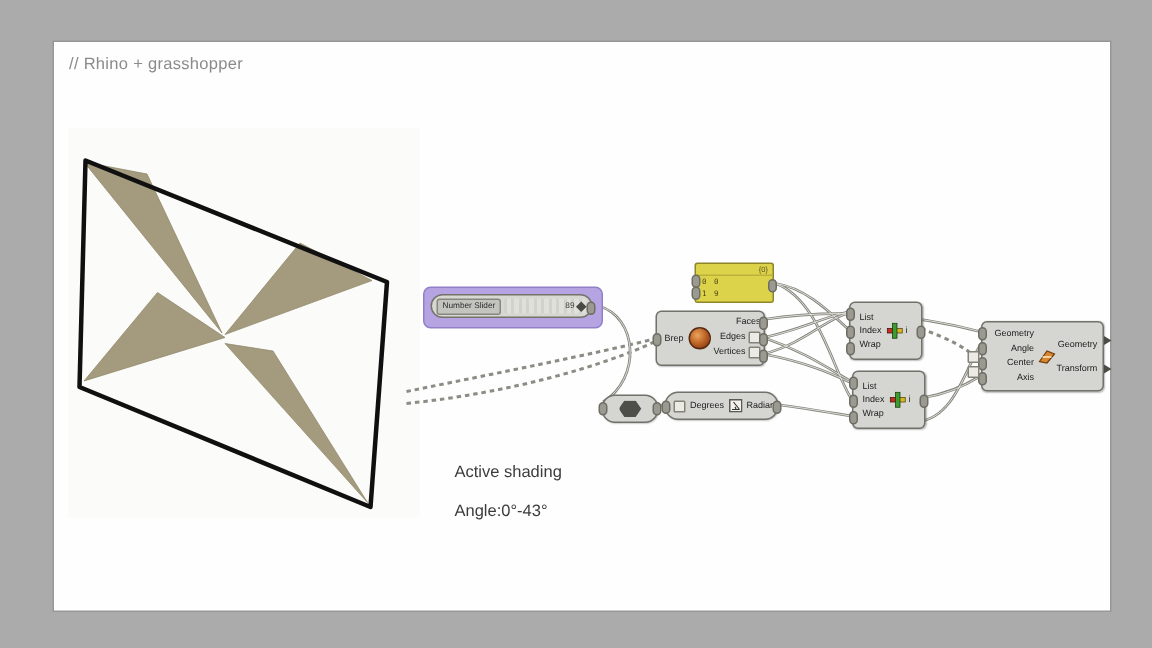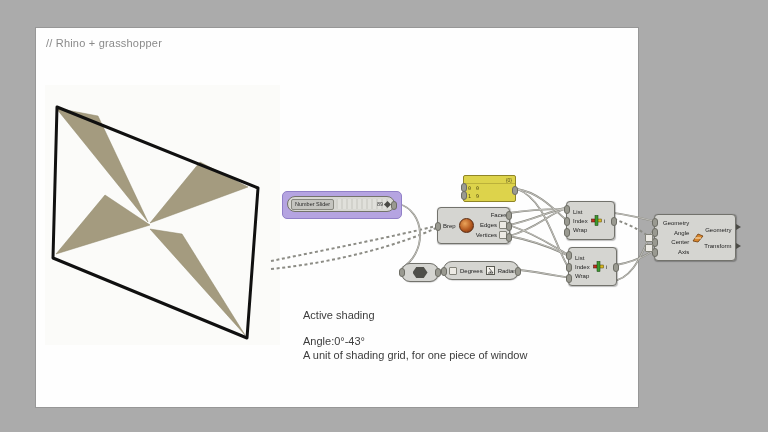--- a/index.html
+++ b/index.html
@@ -1,18 +1,18 @@
 <!DOCTYPE html>
 <html><head>
 <meta charset="utf-8">
 <style>
   html,body{margin:0;padding:0;}
   body{font-family:"Liberation Sans",sans-serif;}
   .page{position:relative;width:768px;height:432px;background:#ababab;overflow:hidden;}
-  .slide{position:absolute;left:36px;top:28px;width:602px;height:379px;background:#fefefe;box-shadow:0 0 0 1px #979797;}
+  .slide{position:absolute;left:36px;top:28px;width:704px;height:379px;background:#fefefe;box-shadow:0 0 0 1px #979797;}
   .slide-title{position:absolute;left:10px;top:9px;font-size:11px;color:#8a8a8a;letter-spacing:.2px;}
   .caption{position:absolute;font-size:11px;color:#3c3c3c;}
   .model-image{position:absolute;left:9px;top:57px;background:#fbfbf9;}
   .wires{position:absolute;left:0;top:0;pointer-events:none;}
   .wires path{fill:none;stroke:#85857e;stroke-width:1.8px;}
   .wires path.inner{stroke:#e8e6e1;stroke-width:.6px;}
   .wires path.dashed{stroke:#8c8c85;stroke-width:2px;stroke-dasharray:3 2.6;}
   .comp{position:absolute;background:#d5d5d1;border:1px solid #72726c;border-radius:4px;
         display:flex;align-items:center;box-shadow:.5px .5px 1px rgba(0,0,0,.25);}
   .lbl{font-size:6px;line-height:1;color:#1c1c1c;white-space:nowrap;}
@@ -209,16 +209,15 @@
       <div class="nub" style="left:-3px;top:33px;"></div>
       <div class="chev" style="top:9px;"></div>
       <div class="chev" style="top:28px;"></div>
     </div>
 
     <div class="mini-box" style="position:absolute;left:609px;top:206px;"></div>
     <div class="mini-box" style="position:absolute;left:609px;top:216px;"></div>
 
     <div class="caption" style="left:267px;top:281px;">Active shading</div>
     <div class="caption" style="left:267px;top:307px;">Angle:0°-43°</div>
-    <div class="caption" style="left:267px;top:321px;">A unit of shading grid, for one piece of window</div>
 
   </div>
 </div>
 
 </body></html>

